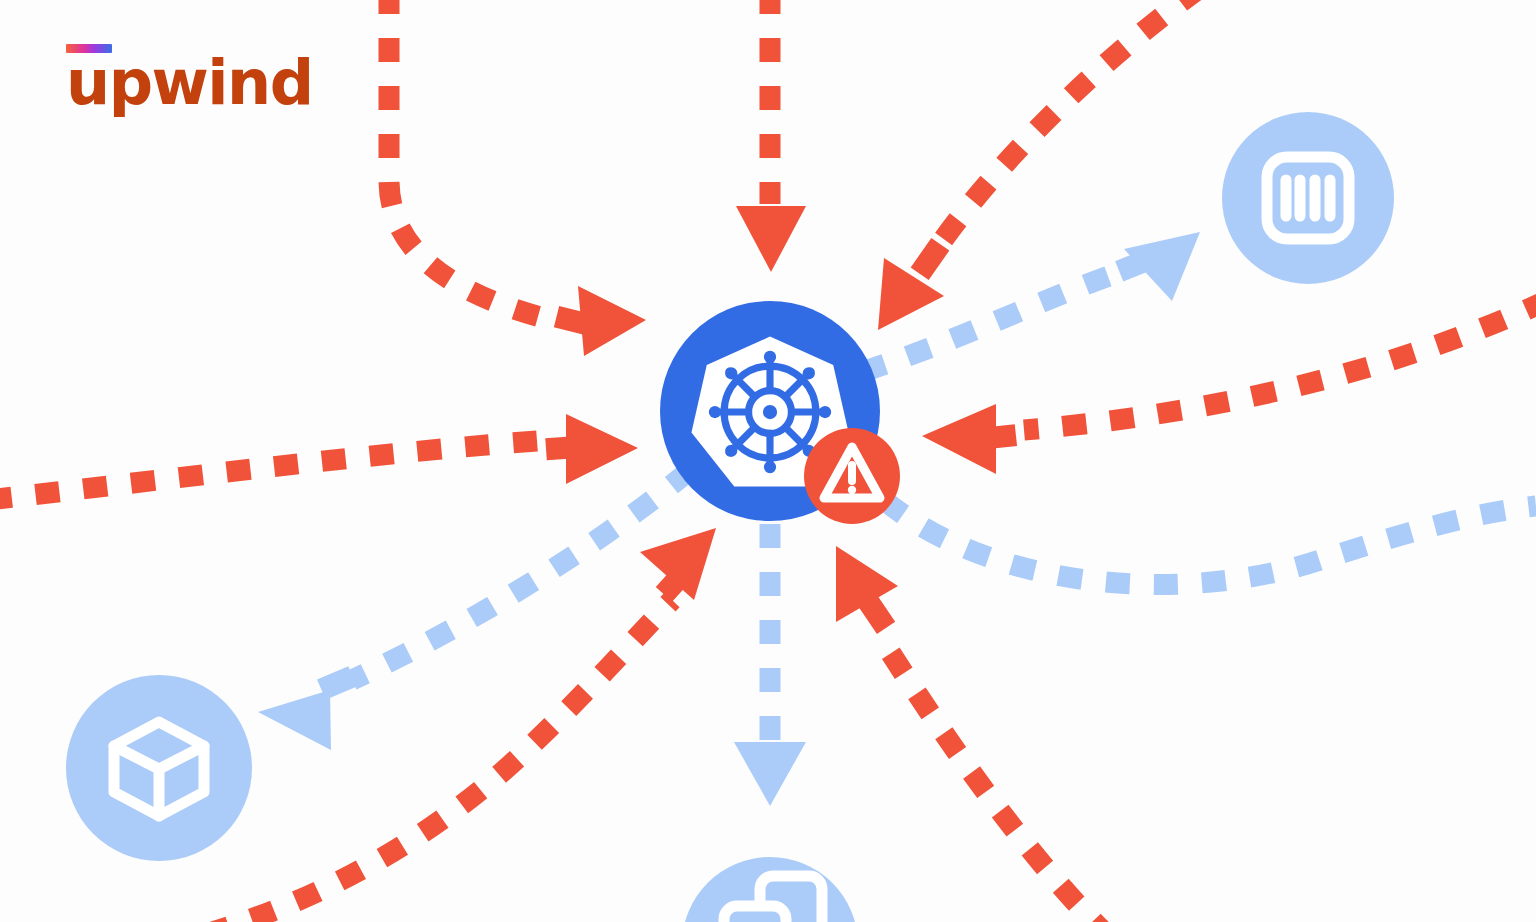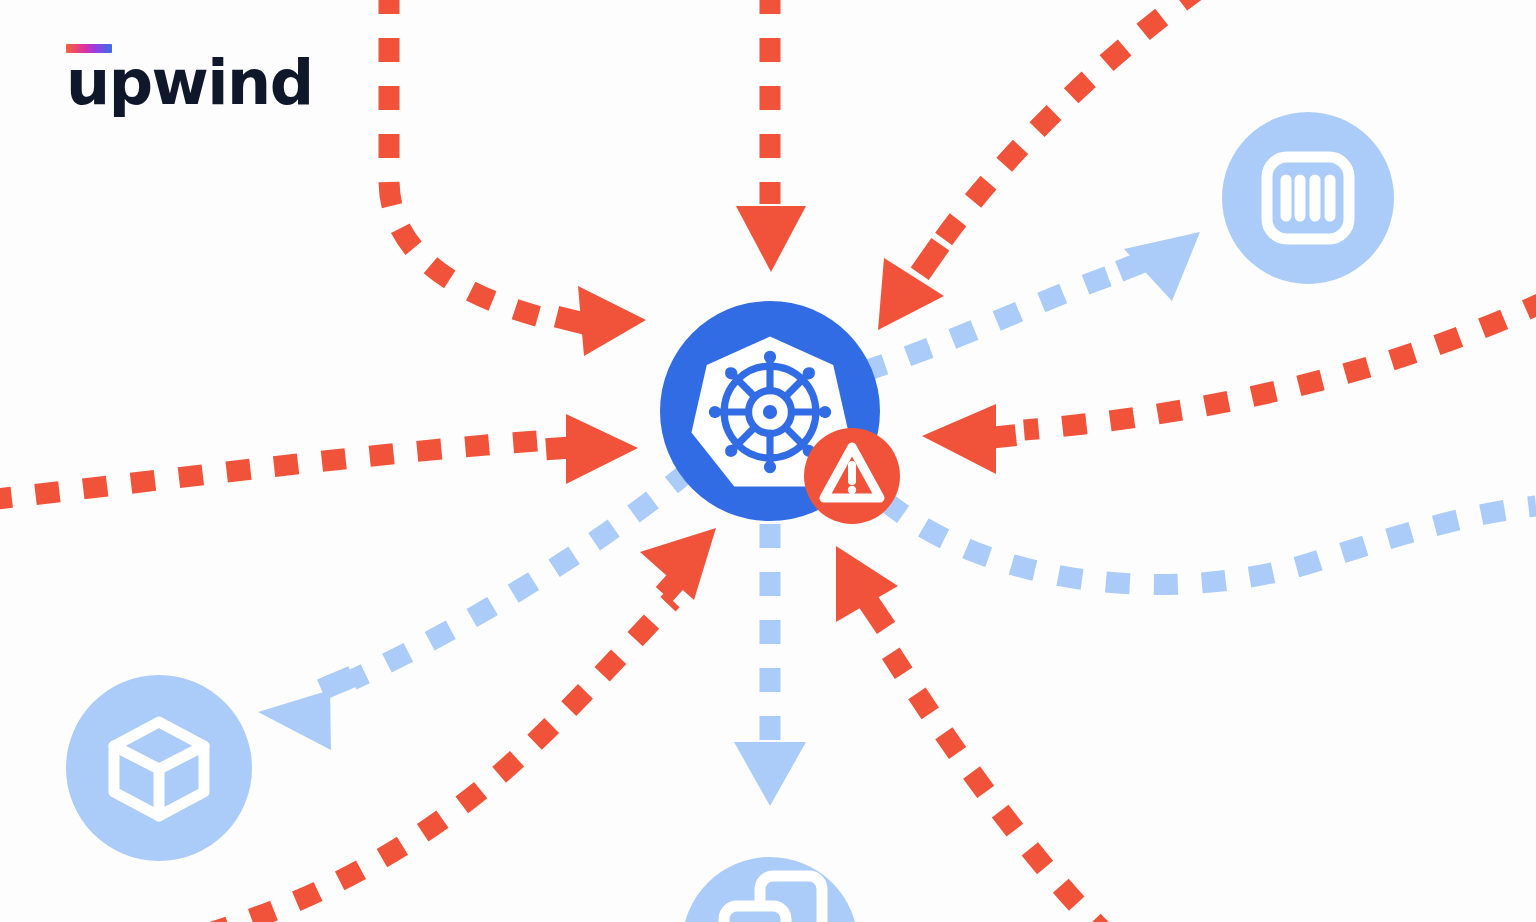--- a/index.html
+++ b/index.html
@@ -39,21 +39,21 @@
     border-radius: 1px;
     background: linear-gradient(90deg, #F4623A 0%, #E0339C 38%, #9B3BE0 62%, #3B6FE5 100%);
     margin-bottom: 5px;
   }
   #brand-wordmark {
     font-family: "DejaVu Sans", sans-serif;
     font-size: 62px;
     line-height: 0.82;
     font-weight: 700;
     letter-spacing: -1.5px;
-    color: #0f172a;
+    color: #c2410c;
   }
 </style>
 </head>
 <body>
 
 <div id="canvas">
 
   <svg id="diagram-svg" viewBox="0 0 1536 922" xmlns="http://www.w3.org/2000/svg">
 
     <defs>

